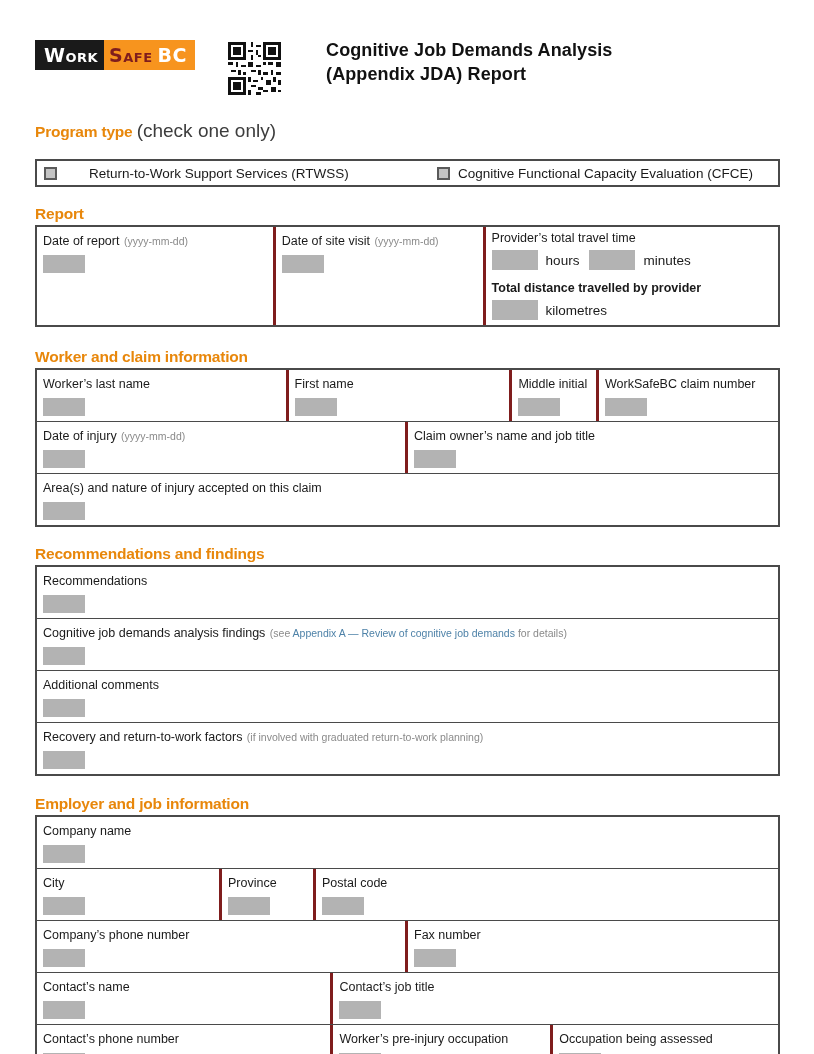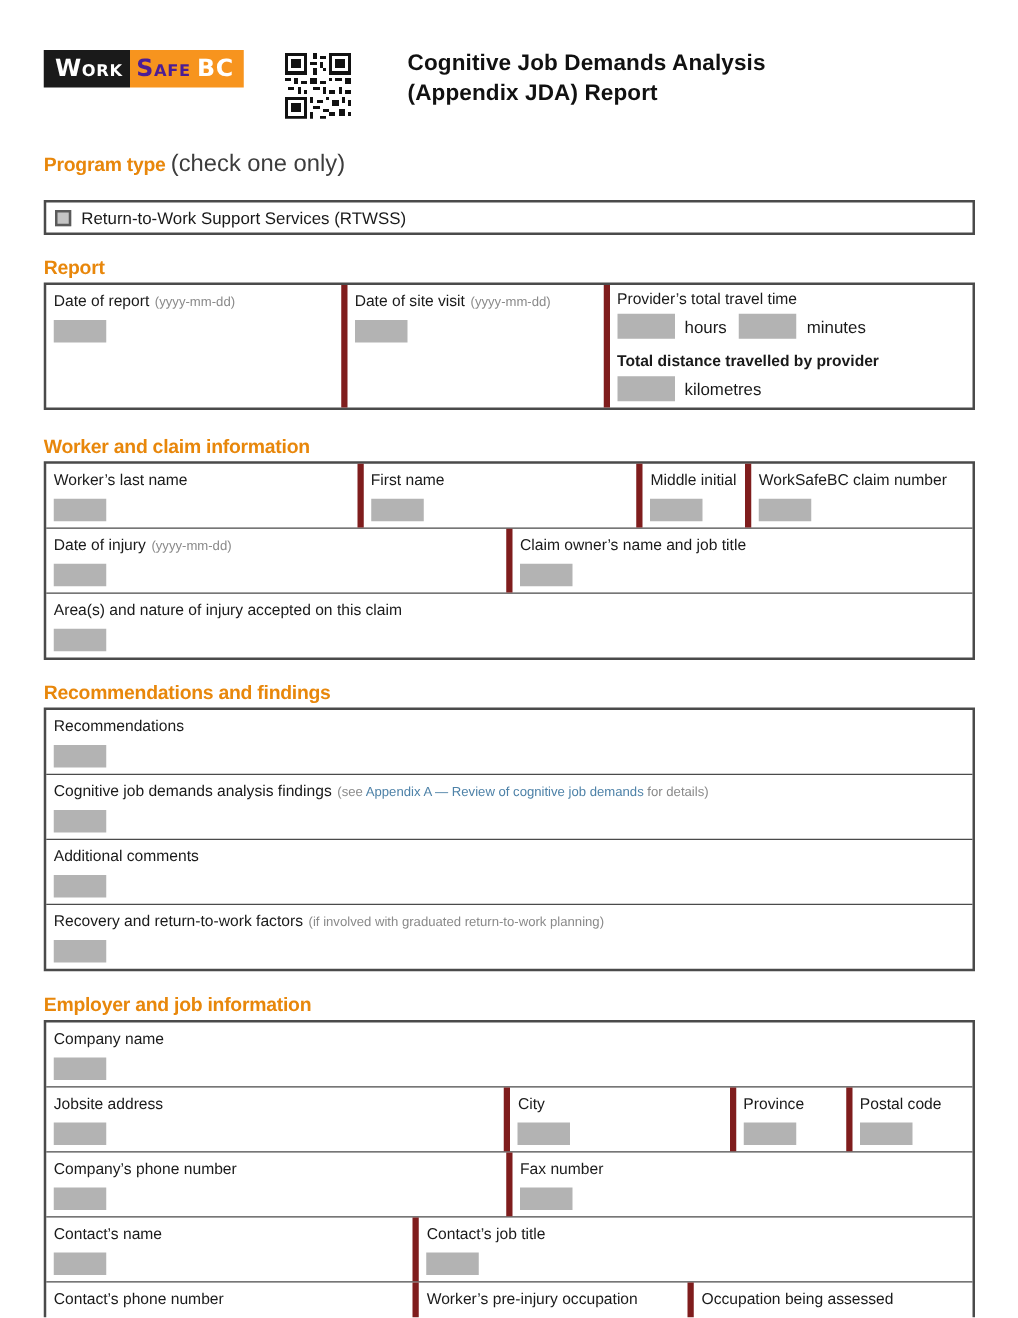--- a/index.html
+++ b/index.html
@@ -26,21 +26,21 @@
     user-select: none;
   }
   .logo .lg-black {
     background: #1a1a1a; color: #ffffff;
     padding: 0 6px 0 9px; display: flex; align-items: center;
   }
   .logo .lg-orange {
     background: #F7941E; display: flex; align-items: center;
     padding: 0 8px 0 5px; gap: 5px;
   }
-  .logo .lg-safe { color: #4c1d95; }
+  .logo .lg-safe { color: #7f1d1d; }
   .logo .lg-bc   { color: #ffffff; }
   .qr { margin-left: 33px; margin-top: 4px; }
   .title-block { margin-left: 45px; margin-top: 0; }
   .title-block .ttl {
     font-size: 18px; font-weight: bold; color: #111111; line-height: 24px;
     letter-spacing: 0.1px;
   }
   
   .sec-h {
     color: #E8870B; font-size: 15.5px; font-weight: bold;
@@ -49,30 +49,30 @@
   .sec-h .note {
     color: #3d3d3d; font-weight: normal; font-size: 19px; letter-spacing: 0;
   }
   
   .ptype-head { margin-top: 23px; }
   .ptype-box {
     margin-top: 19px; height: 28px; border: 2px solid #4a4a4a;
     display: flex; align-items: center; padding-left: 7px;
   }
   .cb-item { display: flex; align-items: center; font-size: 13.5px; }
-  .cb-item.first { width: 393px; }
+  .cb-item.first { width: 393px; gap: 24px; }
   .cb {
     width: 13px; height: 13px; background: #c4c4c4;
     border: 2px solid #5a5a5a; margin-right: 8px; flex: none;
   }
   
   .tbl { border: 2px solid #4a4a4a; margin-top: 3px; }
   .trow { display: flex; border-top: 1px solid #4a4a4a; }
   .trow:first-child { border-top: none; }
-  .cell { border-left: 5px solid #7f1d1d; padding: 4px 6px 5px 6px; }
+  .cell { border-left: 3px solid #7f1d1d; padding: 4px 6px 5px 6px; }
   .cell:first-child { border-left: none; }
   .lbl { font-size: 12.5px; color: #1a1a1a; line-height: 15px; }
   .hint { font-size: 10.5px; color: #8a8a8a; }
   .hint a, a.applink { color: #4E82A8; text-decoration: none; }
   .gbox {
     width: 42px; height: 18px; background: #b3b3b3; margin-top: 6px;
   }
   .gbox.big { width: 46px; height: 20px; margin-top: 0; }
   .inline-row { display: flex; align-items: center; margin-top: 4px; font-size: 13.5px; }
   .inline-row .word { margin: 0 10px 0 8px; }
@@ -170,20 +170,24 @@
 
   <div class="sec-h ptype-head">
     <span>Program type</span>
     <span class="note">(check one only)</span>
   </div>
   <div class="ptype-box">
     <div class="cb-item first">
       <span class="cb"></span>
       <span>Return-to-Work Support Services (RTWSS)</span>
     </div>
+    <div class="cb-item">
+      <span class="cb"></span>
+      <span>Cognitive Functional Capacity Evaluation (CFCE)</span>
+    </div>
   </div>
 
   <div class="sec-h mt-report">Report</div>
   <div class="tbl">
     <div class="trow">
       <div class="cell rep-c1">
         <span class="lbl">Date of report</span>
         <span class="hint">(yyyy-mm-dd)</span>
         <div class="gbox"></div>
       </div>
@@ -280,24 +284,20 @@
 
   <div class="sec-h mt-emp">Employer and job information</div>
   <div class="tbl">
     <div class="trow">
       <div class="cell full">
         <span class="lbl">Company name</span>
         <div class="gbox"></div>
       </div>
     </div>
     <div class="trow">
-      <div class="cell em2-c1">
-        <span class="lbl">Jobsite address</span>
-        <div class="gbox"></div>
-      </div>
       <div class="cell em2-c2">
         <span class="lbl">City</span>
         <div class="gbox"></div>
       </div>
       <div class="cell em2-c3">
         <span class="lbl">Province</span>
         <div class="gbox"></div>
       </div>
       <div class="cell em2-c4">
         <span class="lbl">Postal code</span>

